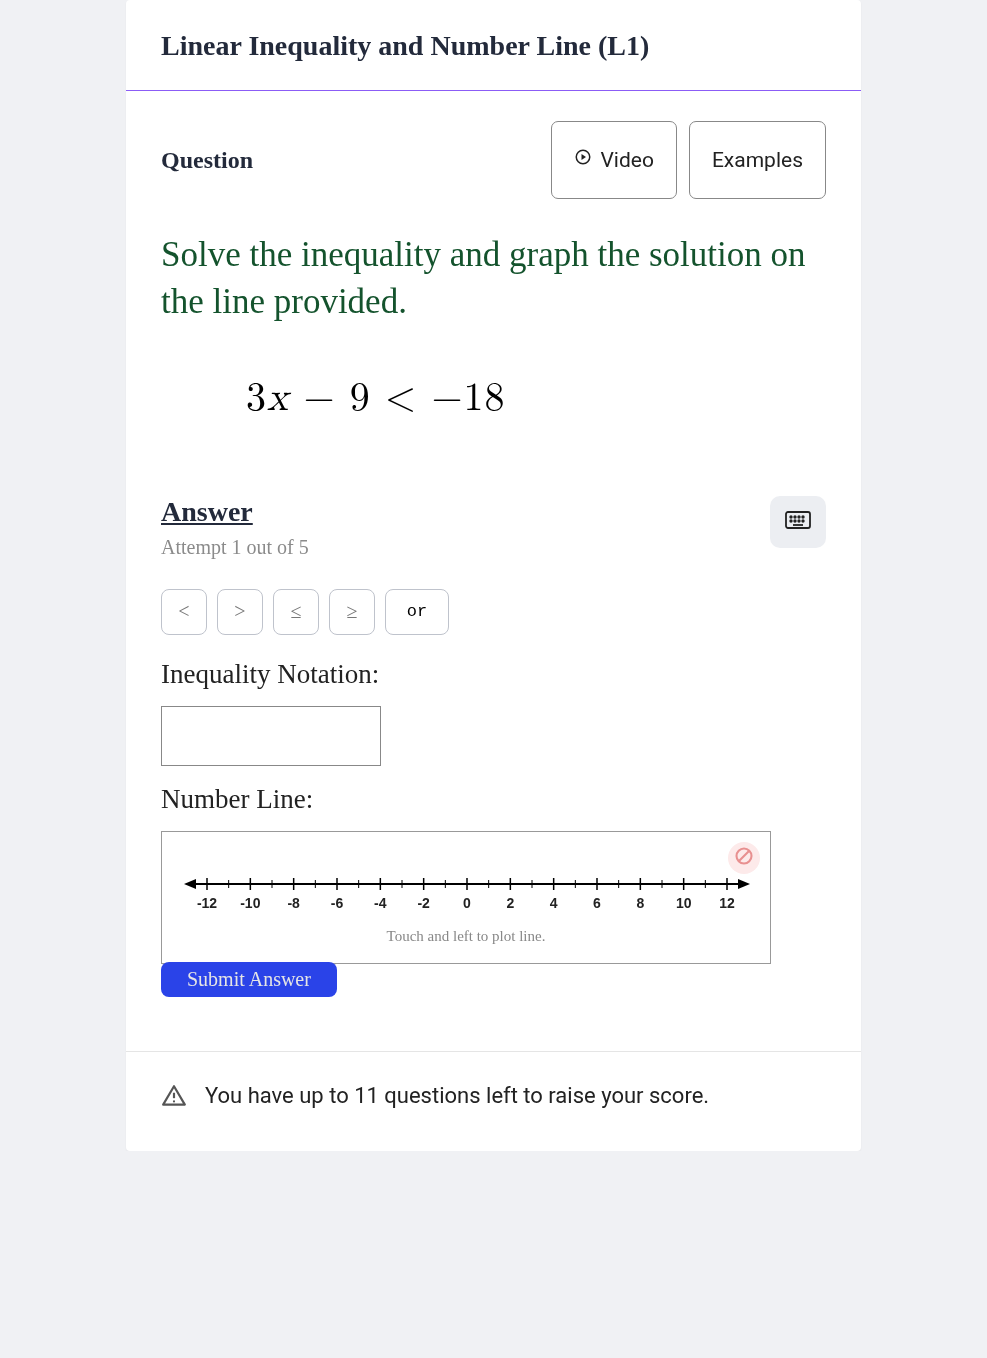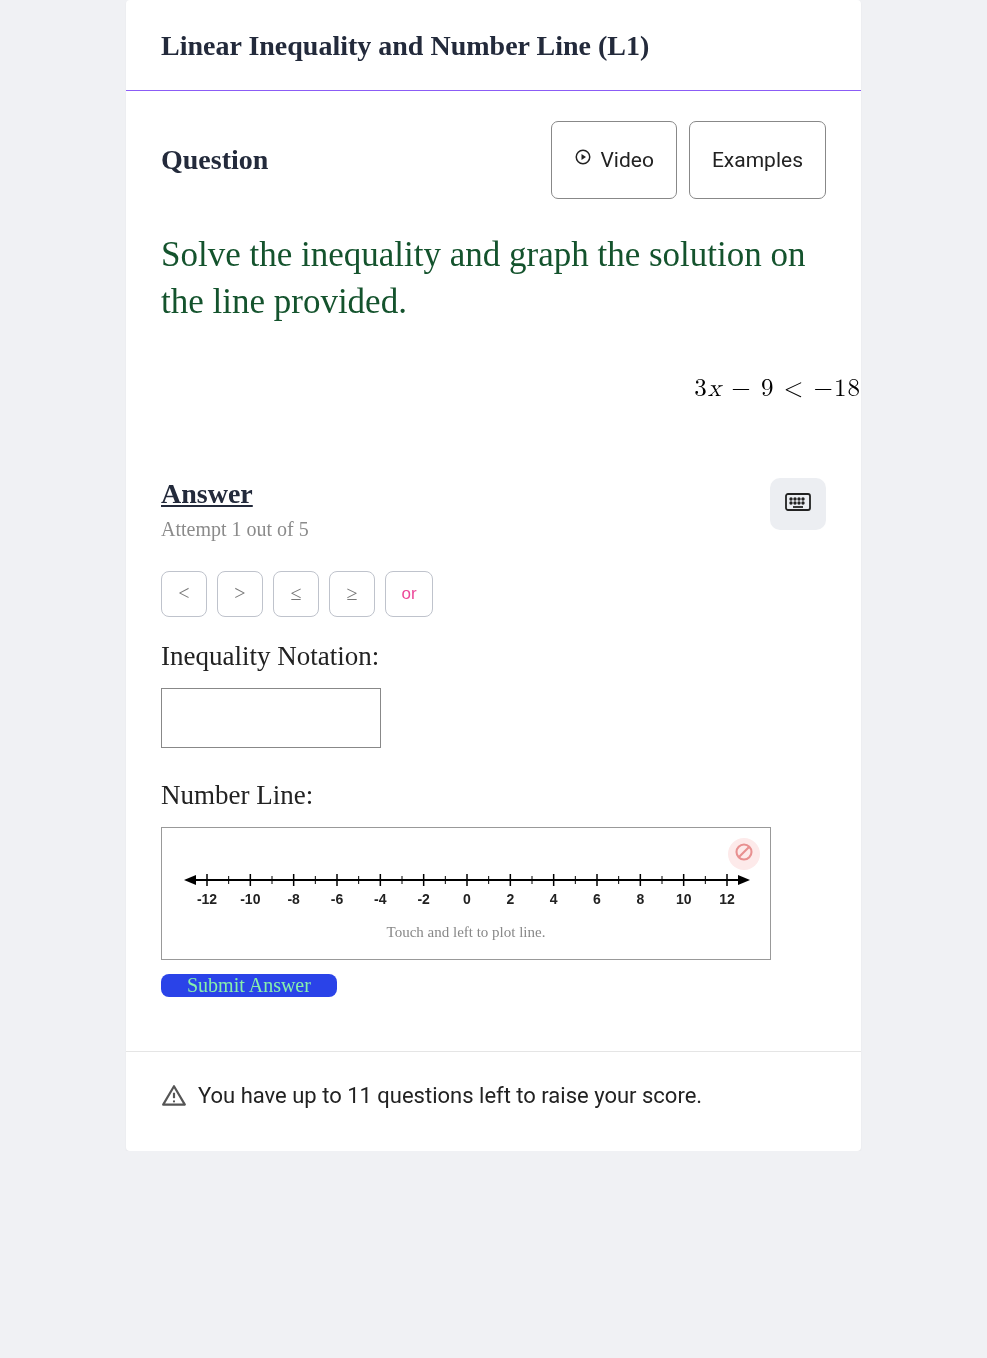--- a/index.html
+++ b/index.html
@@ -29,21 +29,21 @@
     }
     .question-row {
       display: flex;
       align-items: center;
       gap: 12px;
       padding: 30px 35px 0 35px;
     }
     .question-label {
       font-family: Georgia, "Times New Roman", serif;
       font-weight: 700;
-      font-size: 28px;
+      font-size: 24px;
       color: #232a3b;
       margin-right: auto;
     }
     .btn-outline {
       border: 1.5px solid #888;
       border-radius: 7px;
       background: #fff;
       padding: 26px 22px;
       font-size: 21px;
       color: #222;
@@ -61,22 +61,23 @@
     }
     .prompt {
       font-family: Georgia, "Times New Roman", serif;
       font-size: 35px;
       color: #14532d;
       padding: 32px 35px 0 35px;
       line-height: 1.35;
     }
     .equation {
       font-family: "Latin Modern Math", "STIX Two Math", "Cambria Math", Georgia, serif;
-      font-size: 25px;
-      text-align: right;
+      font-size: 40px;
+      text-align: left;
+      padding-left: 120px;
       color: #000;
       margin-top: 48px;
       margin-bottom: 50px;
       letter-spacing: 1px;
     }
     .equation .var { font-style: italic; }
     .answer-block {
       margin: 0 35px;
       padding-top: 24px;
     }
@@ -122,24 +123,24 @@
       background: #fff;
       font-size: 20px;
       font-family: Georgia, serif;
       color: #777;
       display: inline-flex;
       align-items: center;
       justify-content: center;
       cursor: pointer;
     }
     .op-or {
-      width: 48px;
+      width: 64px;
       font-size: 17px;
-      font-family: Liberation Sans, sans-serif;
-      color: #ec4899;
+      font-family: Liberation Mono, monospace;
+      color: #000000;
     }
     .section-label {
       font-family: Georgia, "Times New Roman", serif;
       font-size: 27px;
       color: #222;
       margin-top: 24px;
     }
     .notation-input {
       width: 220px;
       height: 60px;
@@ -179,37 +180,37 @@
     }
     .tick-label {
       font-family: -apple-system, sans-serif;
       font-size: 14px;
       fill: #222;
       text-anchor: middle;
       font-weight: 600;
     }
     .submit-btn {
       background: #2a43e8;
-      color: #86efac;
+      color: #e5e5e5;
       border: none;
       border-radius: 8px;
-      padding: 0 26px;
+      padding: 6px 26px;
       font-size: 20px;
       font-family: Georgia, "Times New Roman", serif;
-      margin-top: 16px;
+      margin-top: 0px;
       cursor: pointer;
       position: relative;
       top: -2px;
     }
     .footer-notice {
       border-top: 1px solid #e5e5e5;
       margin-top: 52px;
       padding: 28px 35px 40px 35px;
       display: flex;
-      gap: 11px;
+      gap: 18px;
       align-items: flex-start;
     }
     .warn-icon {
       flex-shrink: 0;
       width: 26px;
       height: 26px;
       margin-top: 3px;
     }
     .footer-text {
       font-size: 22px;
@@ -276,21 +277,21 @@
       <button class="op-btn">&lt;</button>
       <button class="op-btn">&gt;</button>
       <button class="op-btn">≤</button>
       <button class="op-btn">≥</button>
       <button class="op-btn op-or">or</button>
     </div>
 
     <div class="section-label">Inequality Notation:</div>
     <input class="notation-input" type="text" style="">
 
-    <div class="section-label" style="margin-top:32px">Number Line:</div>
+    <div class="section-label" style="margin-top:18px">Number Line:</div>
 
     <div class="numberline-container">
       <div class="clear-badge">
         <span>
           <svg width="20" height="20" viewBox="0 0 24 24" fill="none" stroke="#e89090" stroke-width="2.5">
             <circle cx="12" cy="12" r="9"></circle>
             <line x1="6" y1="18" x2="18" y2="6"></line>
           </svg>
         </span>
       </div>

